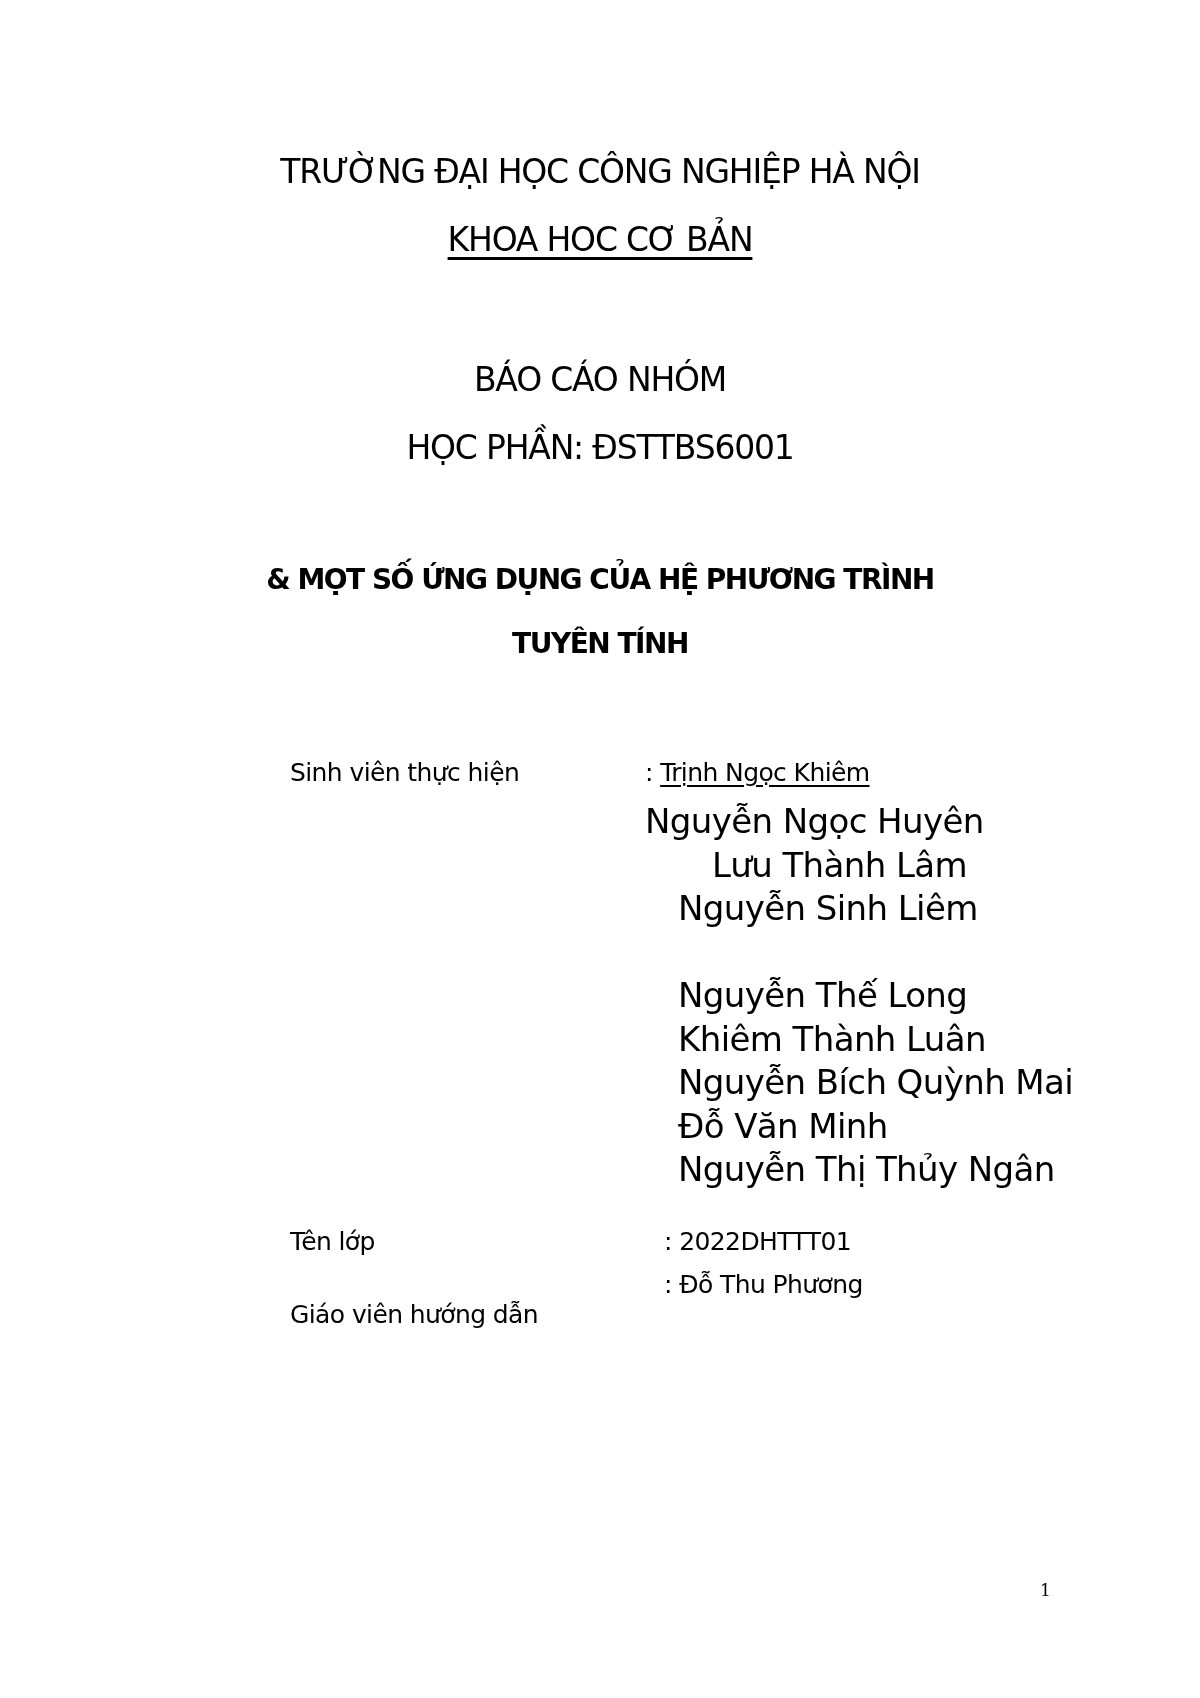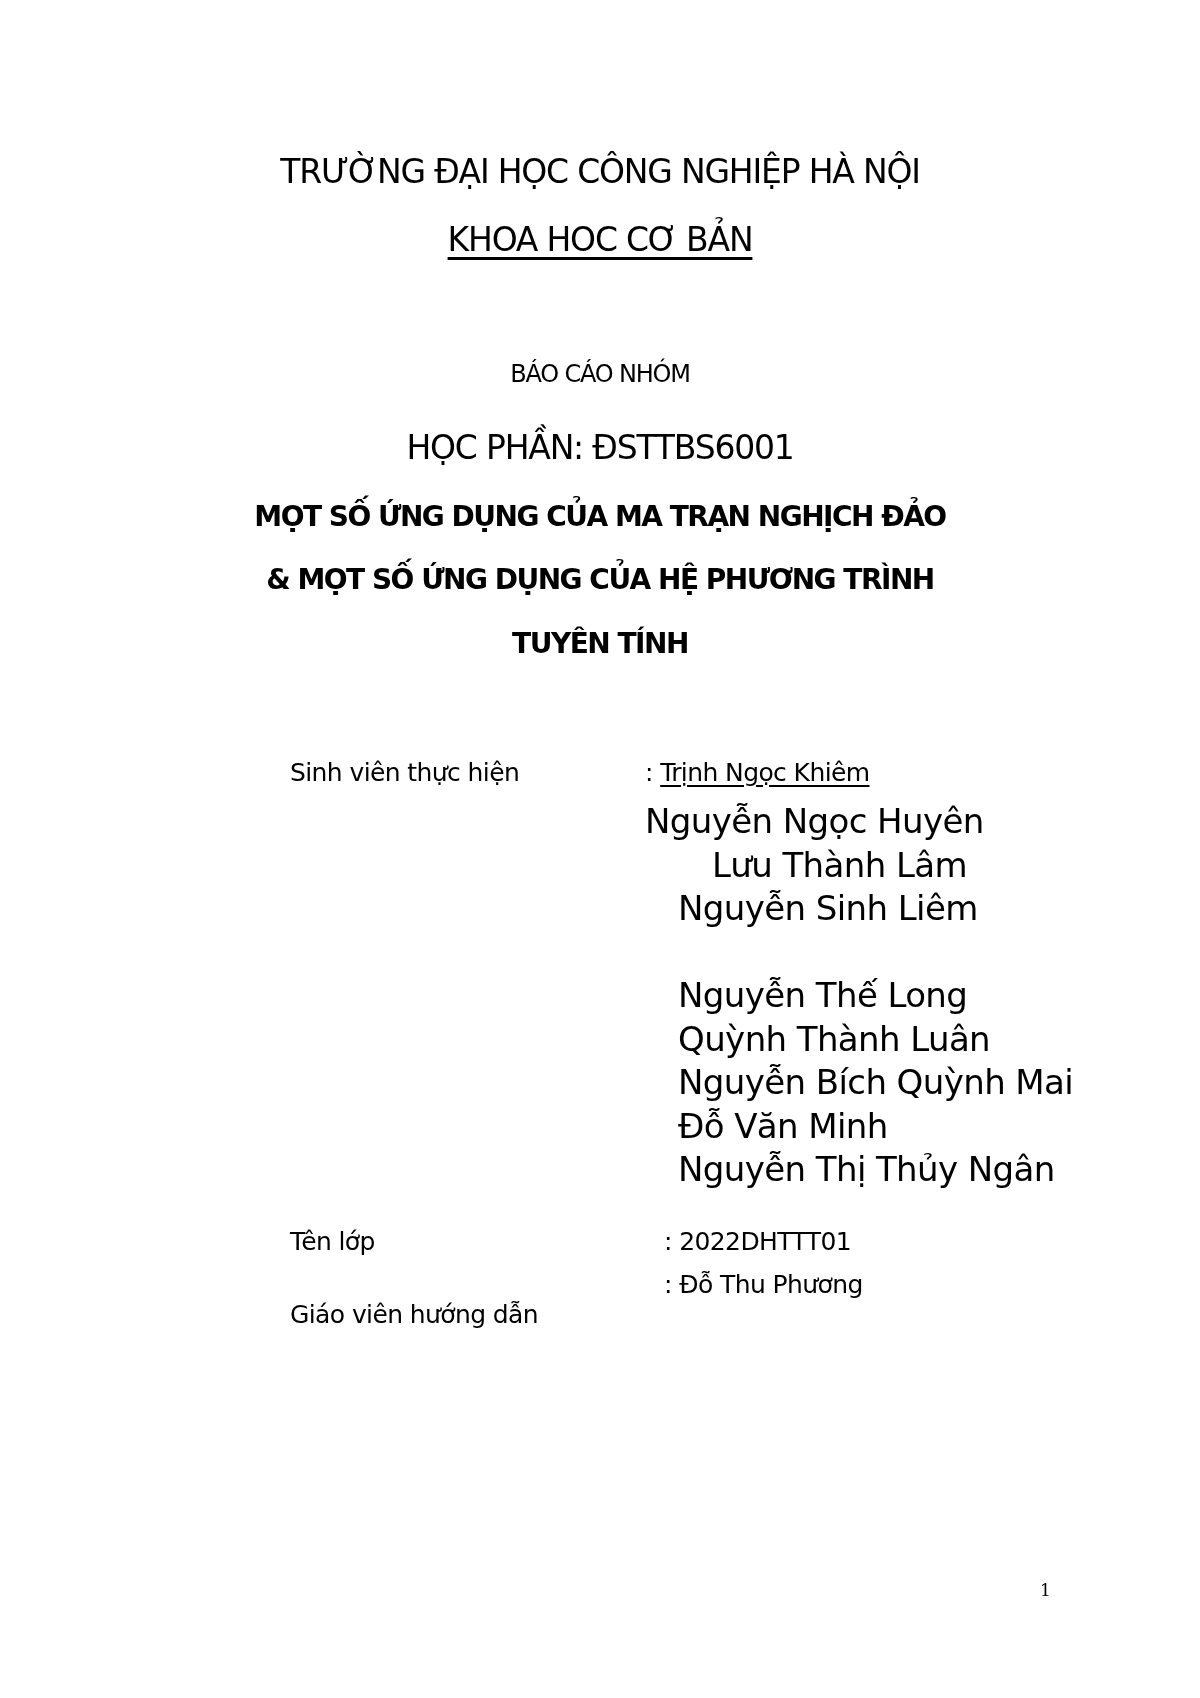--- a/index.html
+++ b/index.html
@@ -39,21 +39,21 @@
       font-size: 33px;
       letter-spacing: -1.2px;
     }
     .faculty span {
       text-decoration: underline;
       text-decoration-thickness: 3px;
       text-underline-offset: 6px;
     }
     .report {
       top: 360px;
-      font-size: 24px;
+      font-size: 33px;
       letter-spacing: -1.2px;
     }
     .course {
       top: 428px;
       font-size: 33px;
       letter-spacing: -1.2px;
     }
     .topic {
       font-size: 28px;
       font-weight: bold;
@@ -102,33 +102,32 @@
 <div class="page">
 
   <div class="center-line school">TRƯỜNG ĐẠI HỌC CÔNG NGHIỆP HÀ NỘI</div>
   <div class="center-line faculty">
     <span>KHOA HOC CƠ BẢN</span>
   </div>
 
   <div class="center-line report">BÁO CÁO NHÓM</div>
   <div class="center-line course">HỌC PHẦN: ĐSTTBS6001</div>
 
-  <div class="center-line topic l1">MỌT SỐ ỨNG DỤNG CỦA MA TRẠN NGHỊCH ĐẢO</div>
   <div class="center-line topic l2">&amp; MỌT SỐ ỨNG DỤNG CỦA HỆ PHƯƠNG TRÌNH</div>
   <div class="center-line topic l3">TUYÊN TÍNH</div>
 
   <div class="info-label" style="top:758px;">Sinh viên thực hiện</div>
   <div class="info-value" style="left:645px; top:758px;">
     <span>: </span><span class="underlined">Trịnh Ngọc Khiêm</span>
   </div>
   <div class="member" style="left:645px; top:801px;">Nguyễn Ngọc Huyên</div>
   <div class="member" style="top:845px;margin-left:34px;">Lưu Thành Lâm</div>
   <div class="member" style="top:888px;">Nguyễn Sinh Liêm</div>
   <div class="member" style="top:975px;">Nguyễn Thế Long</div>
-  <div class="member" style="top:1019px;">Quỳnh Thành Luân</div>
+  <div class="member" style="top:1019px;">Khiêm Thành Luân</div>
   <div class="member" style="top:1062px;">Nguyễn Bích Quỳnh Mai</div>
   <div class="member" style="top:1106px;">Đỗ Văn Minh</div>
   <div class="member" style="top:1149px;">Nguyễn Thị Thủy Ngân</div>
 
   <div class="info-label" style="top:1227px;">Tên lớp</div>
   <div class="info-value" style="left:664px; top:1227px;">: 2022DHTTT01</div>
   <div class="info-label" style="top:1300px;">Giáo viên hướng dẫn</div>
   <div class="info-value" style="left:664px; top:1270px;">: Đỗ Thu Phương</div>
 
   <div class="page-number">1</div>

